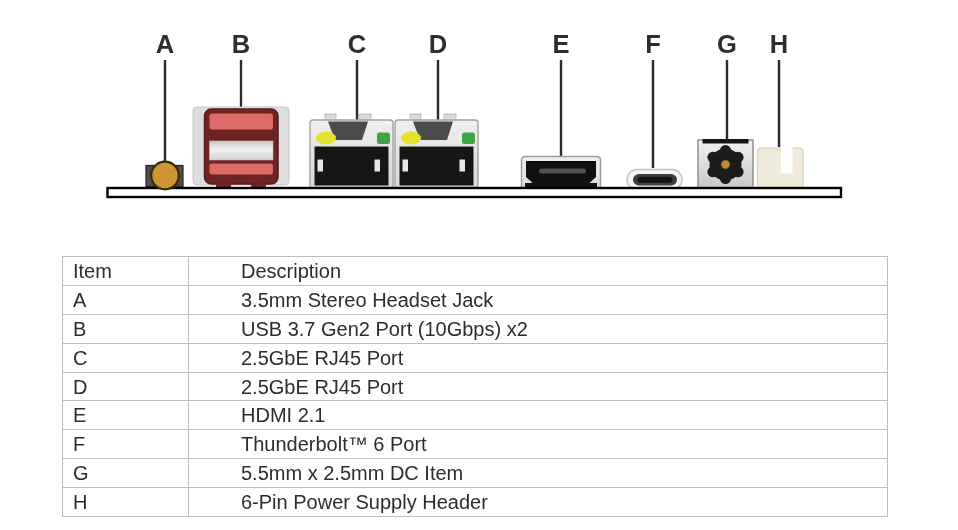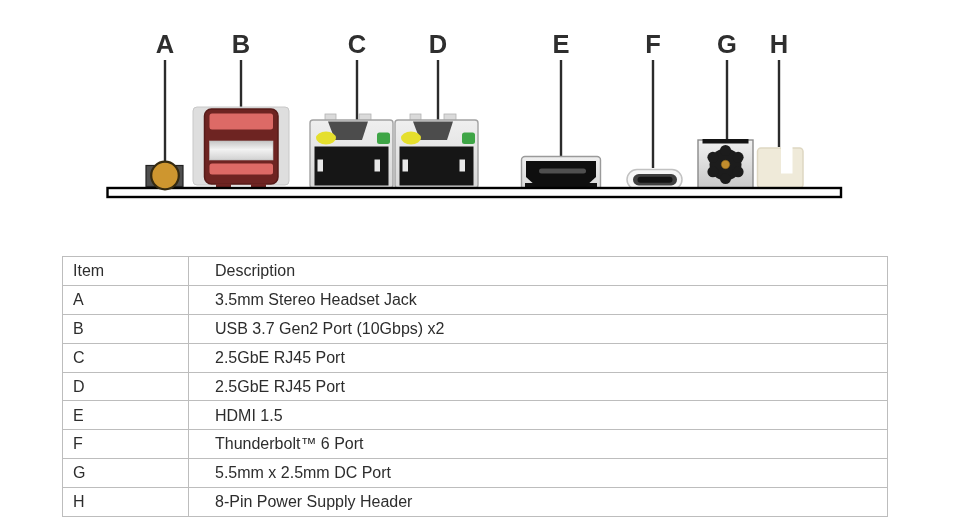--- a/index.html
+++ b/index.html
@@ -8,28 +8,28 @@
     font-family:"Liberation Sans", sans-serif; overflow:hidden;
   }
   svg.diagram { position:absolute; left:0; top:0; display:block; }
   .port-label {
     font-family:"Liberation Sans", sans-serif;
     font-size:25.5px; font-weight:700; fill:#2e2e2e; text-anchor:middle;
   }
   table.ports {
     position:absolute; left:62px; top:256px; width:826px;
     border-collapse:collapse; table-layout:fixed;
-    color:#2d2d2d; font-size:16px; line-height:1.1;
+    color:#2d2d2d; font-size:20px; line-height:1.1;
   }
   table.ports th, table.ports td {
     border:1px solid #bdbdbd; font-weight:400; text-align:left;
     height:27.9px; padding:0 4px 0 10px; vertical-align:middle;
     white-space:nowrap; overflow:hidden;
   }
-  table.ports th:nth-child(2), table.ports td:nth-child(2) { padding-left:26px; }
+  table.ports th:nth-child(2), table.ports td:nth-child(2) { padding-left:52px; }
   col.c-item { width:126px; }
 </style>
 </head>
 <body>
 
 <div class="stage">
 
   <svg class="diagram" width="958" height="245" viewBox="0 0 958 245">
     <defs>
       <linearGradient id="gradSilver" x1="0" y1="0" x2="0" y2="1">
@@ -167,30 +167,30 @@
       <tr>
         <td>C</td>
         <td>2.5GbE RJ45 Port</td>
       </tr>
       <tr>
         <td>D</td>
         <td>2.5GbE RJ45 Port</td>
       </tr>
       <tr>
         <td>E</td>
-        <td>HDMI 1.5</td>
+        <td>HDMI 2.1</td>
       </tr>
       <tr>
         <td>F</td>
         <td>Thunderbolt™ 6 Port</td>
       </tr>
       <tr>
         <td>G</td>
-        <td>5.5mm x 2.5mm DC Port</td>
+        <td>5.5mm x 2.5mm DC Item</td>
       </tr>
       <tr>
         <td>H</td>
-        <td>8-Pin Power Supply Header</td>
+        <td>6-Pin Power Supply Header</td>
       </tr>
     </tbody>
   </table>
 
 </div>
 
 </body></html>

